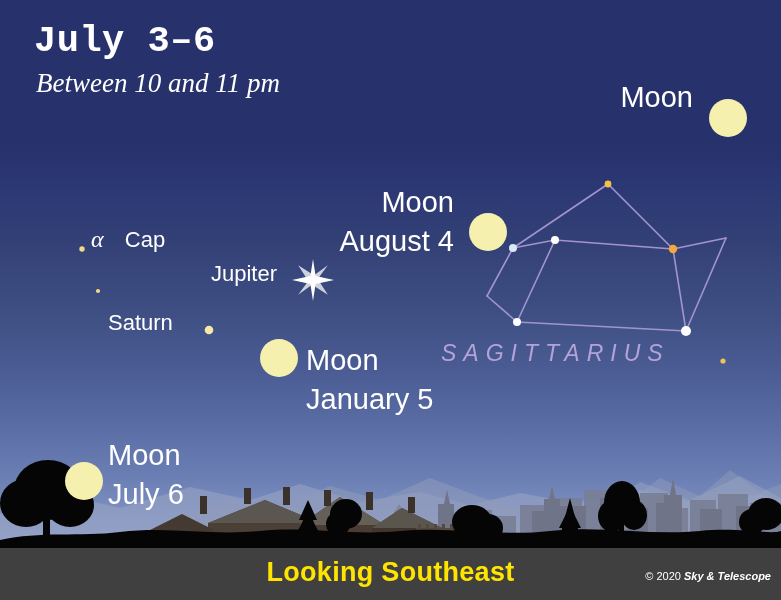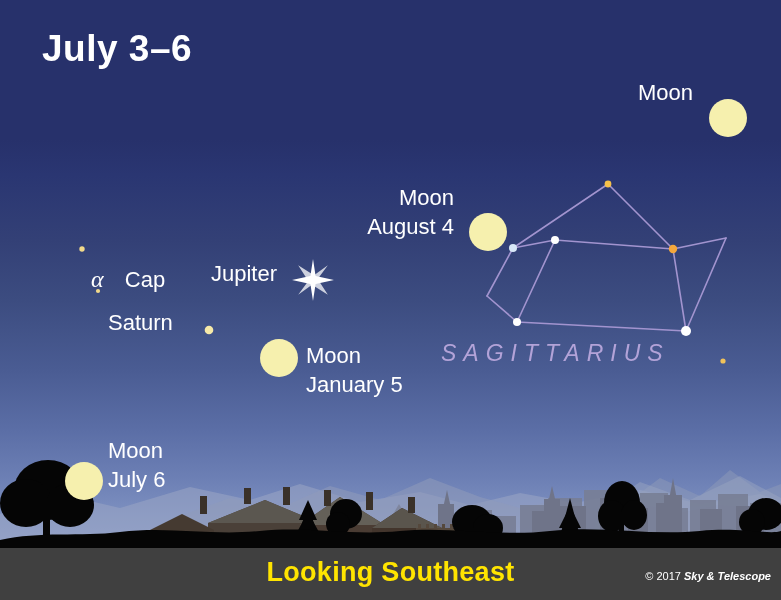--- a/index.html
+++ b/index.html
@@ -39,26 +39,26 @@
 
   
   #title-block {
     position: absolute;
     left: 34px;
     top: 22px;
     z-index: 40;
   }
   #main-title {
     color: #ffffff;
-    font-family: Liberation Sans, sans-serif;
+    font-family: Liberation Mono, monospace;
     font-weight: bold;
     font-size: 37px;
     letter-spacing: 0.5px;
     line-height: 1.05;
-    margin: 8px;
+    margin: 0;
     white-space: nowrap;
   }
   #sub-title {
     color: #ffffff;
     font-family: "Liberation Serif", serif;
     font-style: italic;
     font-size: 27px;
     line-height: 1.1;
     margin: 8px 0 0 2px;
     white-space: nowrap;
@@ -68,21 +68,21 @@
   .moon {
     position: absolute;
     border-radius: 50%;
     background: #f6f0ae;
     z-index: 30;
   }
   .moon-label {
     position: absolute;
     color: #ffffff;
     font-family: "Liberation Sans", sans-serif;
-    font-size: 22px;
+    font-size: 29px;
     line-height: 1.34;
     white-space: nowrap;
     z-index: 31;
   }
   .moon-label.ralign { text-align: right; }
 
   
   .sky-label {
     position: absolute;
     color: #ffffff;
@@ -196,20 +196,21 @@
 
     <g transform="translate(313,280)">
       <circle r="4.6" fill="#ffffff"></circle>
       <path d="M0,-21 L2.6,-4 L21,0 L2.6,4 L0,21 L-2.6,4 L-21,0 L-2.6,-4 Z" fill="#ffffff"></path>
       <path d="M0,-21 L2.6,-4 L21,0 L2.6,4 L0,21 L-2.6,4 L-21,0 L-2.6,-4 Z" fill="#ffffff" transform="rotate(45)" opacity="0.75"></path>
     </g>
   </svg>
 
   <div id="title-block">
     <div id="main-title">July 3–6</div>
+    <div id="sub-title">Between 10 and 11 pm</div>
   </div>
 
   <div id="constellation-name">SAGITTARIUS</div>
 
   <div class="moon" style="left:709px; top:99px; width:38px; height:38px;"></div>
   <div class="moon-label ralign" style="left:566px; top:78px; width:127px;">
     <div>Moon</div>
   </div>
 
   <div class="moon" style="left:469px; top:213px; width:38px; height:38px;"></div>
@@ -231,21 +232,21 @@
   </div>
 
   <div class="sky-label" style="left:211px; top:261px;">
     <span>Jupiter</span>
   </div>
 
   <div class="sky-label" style="left:108px; top:310px;">
     <span>Saturn</span>
   </div>
 
-  <div class="sky-label" style="left:91px; top:226px;margin-top:40px;">
+  <div class="sky-label" style="left:91px; top:226px;">
     <span class="greek">α</span>
     <span style="display:inline-block;width:9px;"></span>
     <span>Cap</span>
   </div>
 
   <svg id="landscape-svg" width="781" height="548">
 
     <path d="M0,514 L60,494 L120,508 L190,487 L250,500 L300,484
              L360,502 L420,492 L470,505 L520,493 L575,503 L640,490
              L700,504 L760,494 L781,501 L781,548 L0,548 Z" fill="#9aa6c4" opacity="0.55"></path>
@@ -369,17 +370,17 @@
 
     <path d="M0,540 C40,531 80,537 120,532 C170,526 210,536 260,531
              C310,526 350,536 400,531 C450,526 500,537 550,531
              C600,525 650,536 700,531 C740,527 770,535 781,531
              L781,548 L0,548 Z" fill="#050505"></path>
   </svg>
 
   <div id="footer">
     <div id="footer-title">Looking Southeast</div>
     <div id="copyright">
-      <span>© 2017 </span><span class="brand">Sky &amp; Telescope</span>
+      <span>© 2020 </span><span class="brand">Sky &amp; Telescope</span>
     </div>
   </div>
 
 </div>
 
 </body></html>

